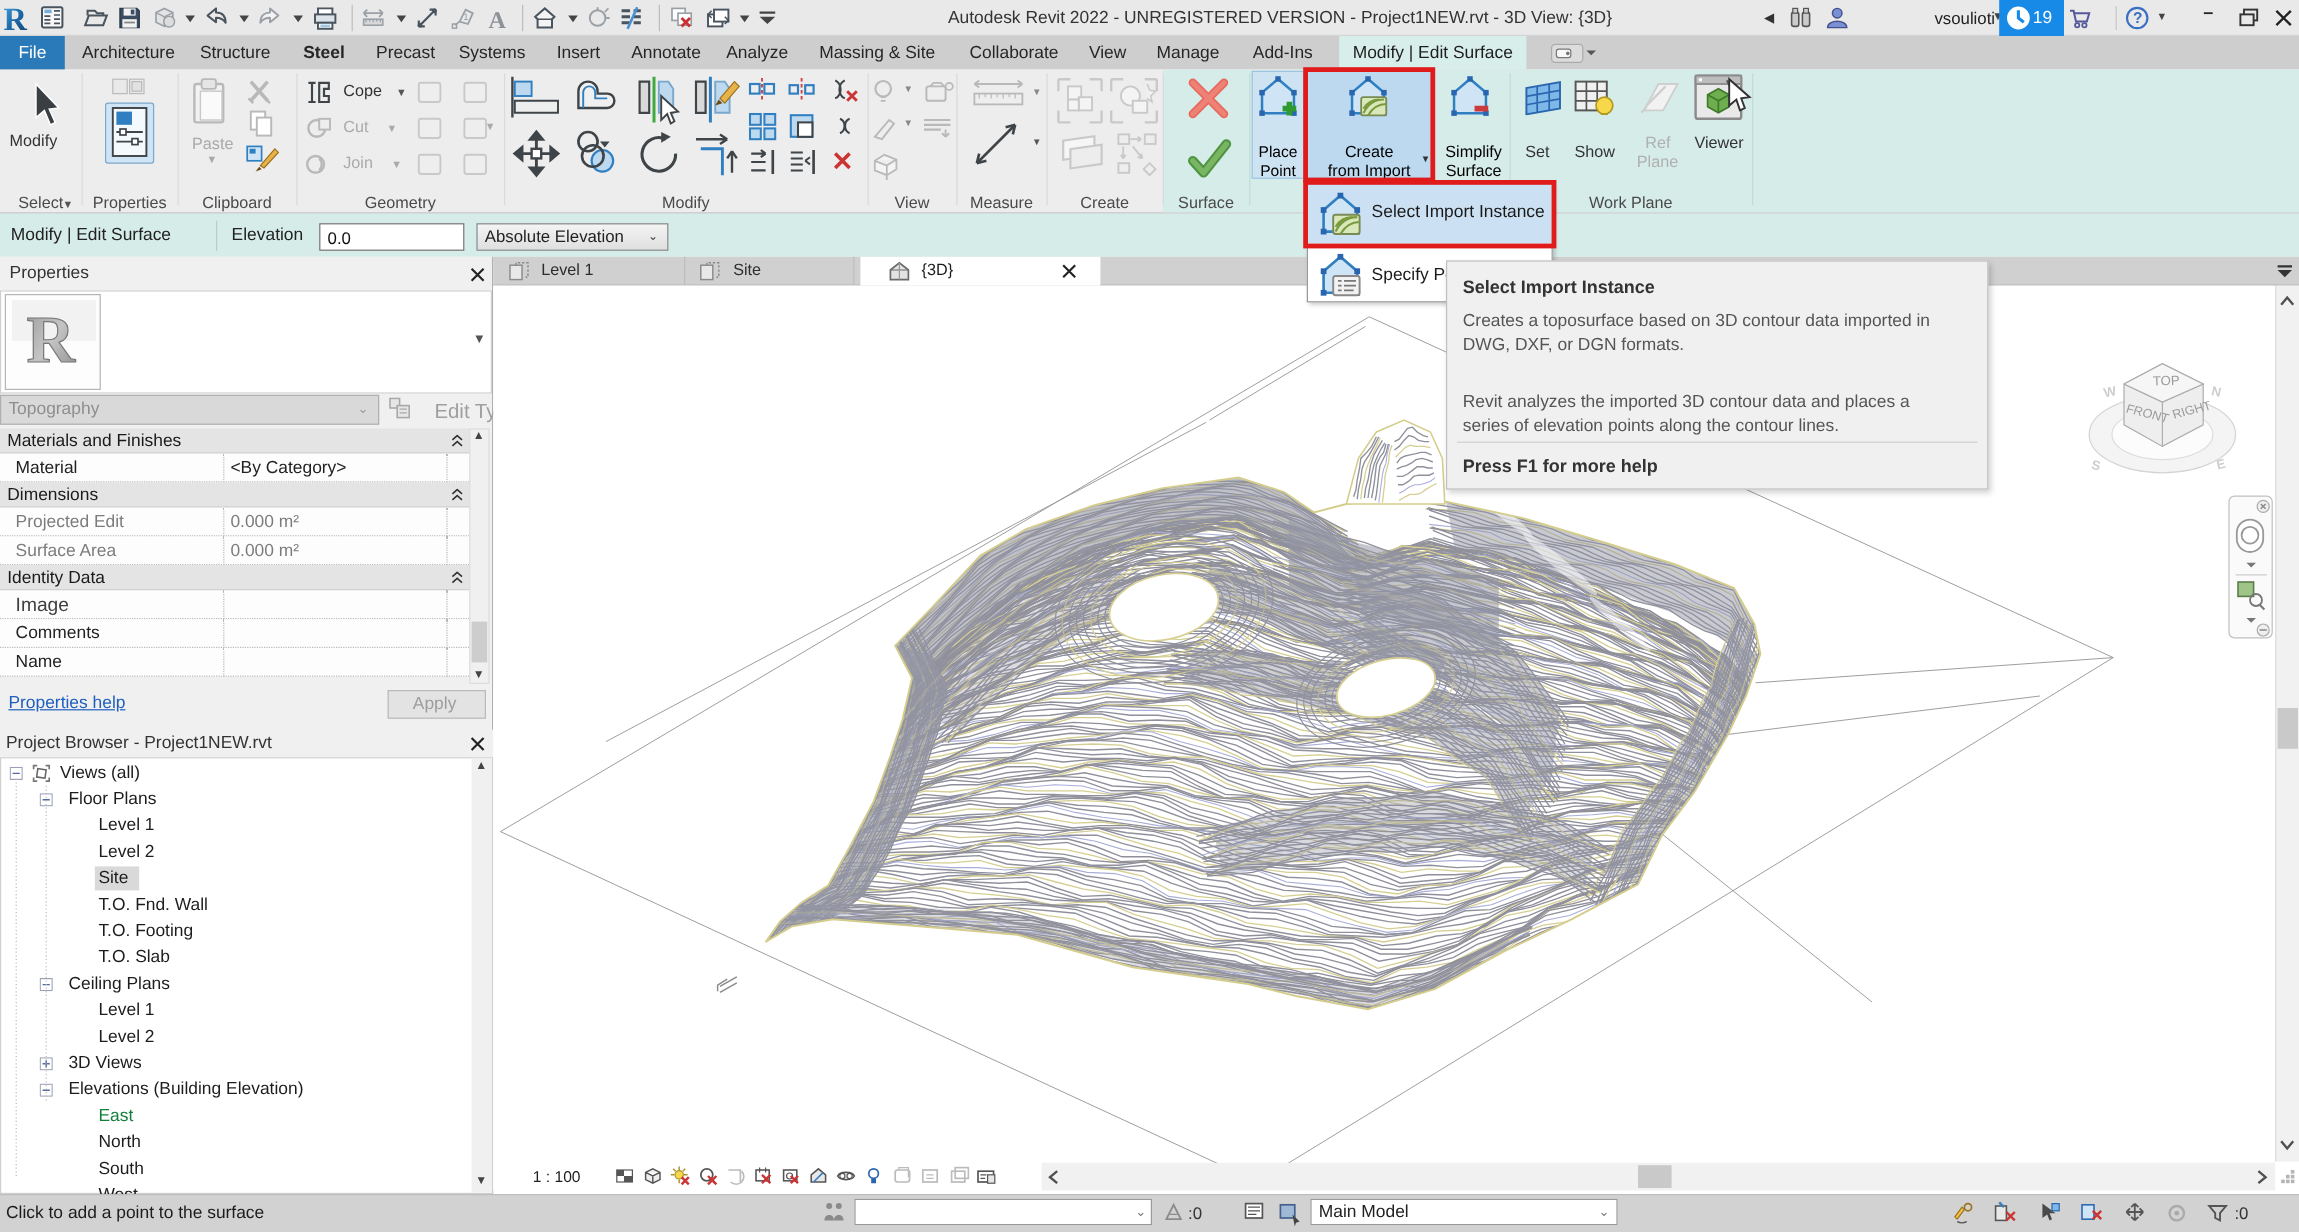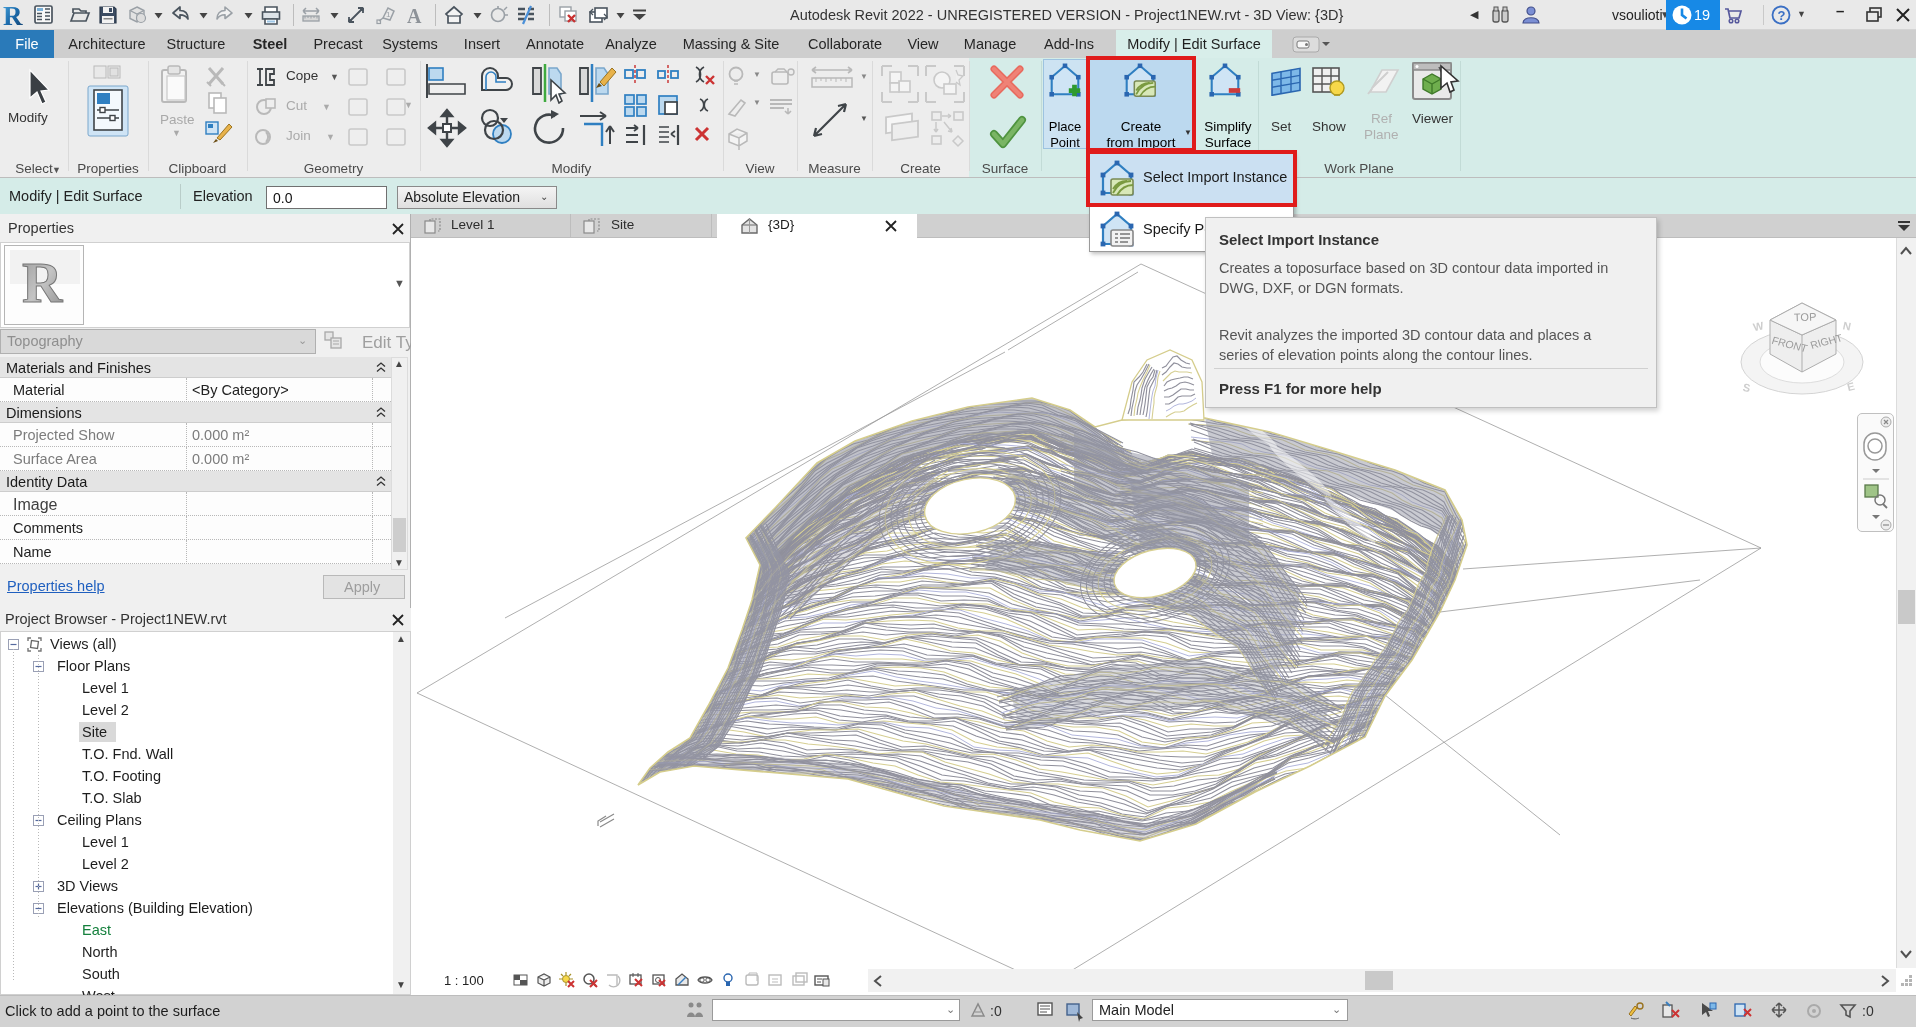--- a/index.html
+++ b/index.html
@@ -559,21 +559,21 @@
 <div class="txt" style="left:13px;top:382px;font-size:14.5px;color:#222;">Material</div>
 <div class="txt" style="left:192px;top:382px;font-size:14.5px;color:#222;">&lt;By Category&gt;</div>
 <div class="abs" style="left:0px;top:402px;width:391px;height:21px;background:#e4e4e4;border-bottom:1px solid #cdcdcd;"></div>
 <div class="txt" style="left:6px;top:405px;font-size:14.5px;color:#1a1a1a;">Dimensions</div>
 <svg class="abs" style="left:376px;top:407px;" width="10" height="11" viewBox="0 0 10 11">
     <path d="M1 4.5 L5 1 L9 4.5 M1 9.5 L5 6 L9 9.5" fill="none" stroke="#333" stroke-width="1.3"></path>
   </svg>
 <div class="abs" style="left:0px;top:423px;width:391px;height:24px;background:#fdfdfd;border-bottom:1px dotted #b8b8b8;"></div>
 <div class="abs" style="left:186px;top:423px;width:1px;height:24px;border-left:1px dotted #b8b8b8;"></div>
 <div class="abs" style="left:372px;top:423px;width:1px;height:24px;border-left:1px dotted #b8b8b8;"></div>
-<div class="txt" style="left:13px;top:427px;font-size:14.5px;color:#7c7c7c;">Projected Show</div>
+<div class="txt" style="left:13px;top:427px;font-size:14.5px;color:#7c7c7c;">Projected Edit</div>
 <div class="txt" style="left:192px;top:427px;font-size:14.5px;color:#7c7c7c;">0.000 m²</div>
 <div class="abs" style="left:0px;top:447px;width:391px;height:24px;background:#fdfdfd;border-bottom:1px dotted #b8b8b8;"></div>
 <div class="abs" style="left:186px;top:447px;width:1px;height:24px;border-left:1px dotted #b8b8b8;"></div>
 <div class="abs" style="left:372px;top:447px;width:1px;height:24px;border-left:1px dotted #b8b8b8;"></div>
 <div class="txt" style="left:13px;top:451px;font-size:14.5px;color:#7c7c7c;">Surface Area</div>
 <div class="txt" style="left:192px;top:451px;font-size:14.5px;color:#7c7c7c;">0.000 m²</div>
 <div class="abs" style="left:0px;top:471px;width:391px;height:21px;background:#e4e4e4;border-bottom:1px solid #cdcdcd;"></div>
 <div class="txt" style="left:6px;top:474px;font-size:14.5px;color:#1a1a1a;">Identity Data</div>
 <svg class="abs" style="left:376px;top:476px;" width="10" height="11" viewBox="0 0 10 11">
     <path d="M1 4.5 L5 1 L9 4.5 M1 9.5 L5 6 L9 9.5" fill="none" stroke="#333" stroke-width="1.3"></path>

